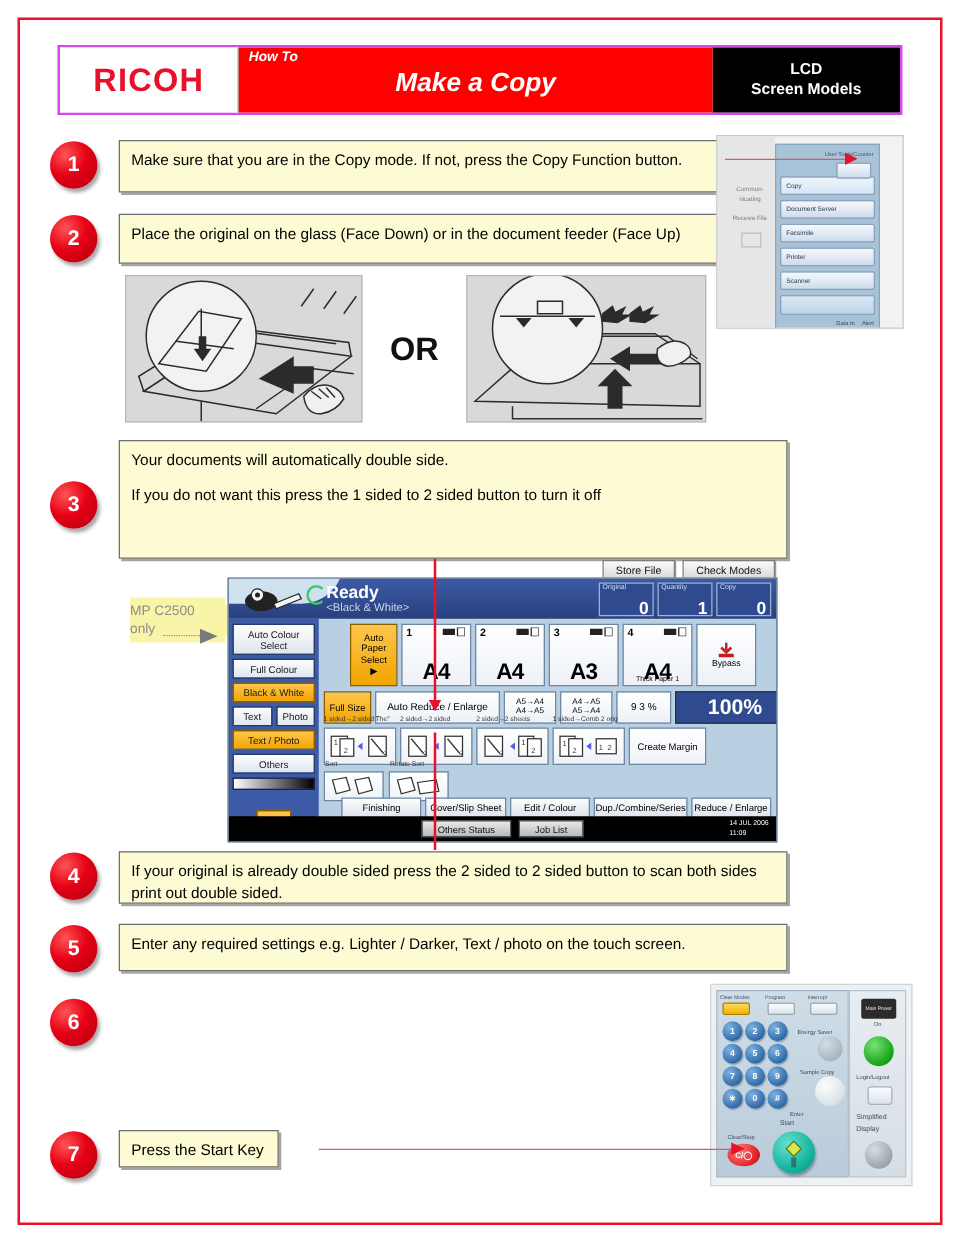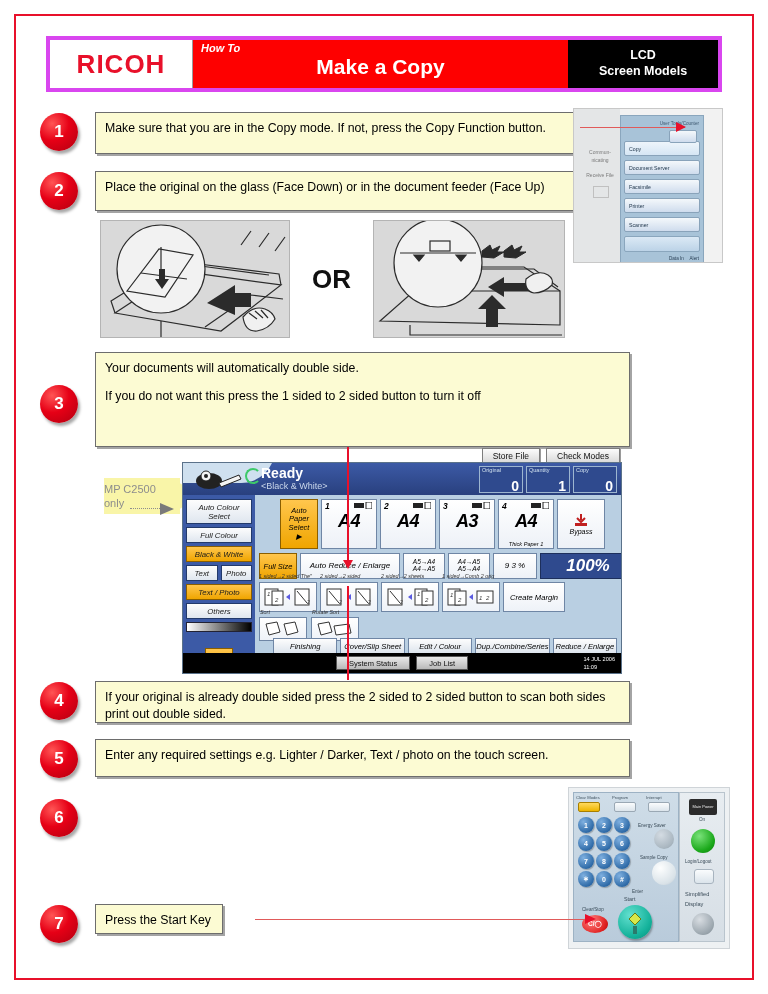--- a/index.html
+++ b/index.html
@@ -2,26 +2,26 @@
 <html><head>
 <meta charset="utf-8">
 <style>
   html,body{margin:0;padding:0;background:#ffffff;}
   body{width:768px;height:994px;font-family:"Liberation Sans",sans-serif;overflow:hidden;}
 
   #page{position:relative;width:768px;height:994px;background:#fff;box-sizing:border-box;}
   .page-border{position:absolute;left:14px;top:14px;width:740px;height:966px;border:2px solid #e8102a;box-sizing:border-box;}
 
   
-  .header{position:absolute;left:46px;top:36px;width:676px;height:56px;display:flex;border:4px solid #d946ef;box-sizing:border-box;background:#fff;}
+  .header{position:absolute;left:46px;top:36px;width:676px;height:56px;display:flex;border:2px solid #d946ef;box-sizing:border-box;background:#fff;}
   .hdr-logo{width:142px;background:#ffffff;display:flex;align-items:center;justify-content:center;border-right:1px solid #9a9a9a;}
   .hdr-logo span{color:#e8102a;font-weight:bold;font-size:26px;letter-spacing:1px;font-family:"Liberation Sans",sans-serif;}
   .hdr-red{flex:1;background:#fe0000;position:relative;display:flex;align-items:center;justify-content:center;}
   .hdr-howto{position:absolute;left:8px;top:2px;color:#fff;font-style:italic;font-weight:bold;font-size:11px;}
-  .hdr-title{color:#ffffff;font-weight:bold;font-size:21px;margin-top:6px;}
+  .hdr-title{color:#ffffff;font-weight:bold;font-size:21px;margin-top:6px;font-style:italic;}
   .hdr-black{width:150px;background:#000;color:#fff;display:flex;flex-direction:column;align-items:center;justify-content:center;font-weight:bold;font-size:12.5px;line-height:1.25;}
 
   
   .badge{position:absolute;width:38px;height:38px;border-radius:50%;
     background:radial-gradient(circle at 32% 28%, #ff5555 0%, #e60016 45%, #b00010 100%);
     color:#fff;font-weight:bold;font-size:17px;display:flex;align-items:center;justify-content:center;
     box-shadow:2px 3px 3px rgba(0,0,0,.35);z-index:6;}
 
   .note{position:absolute;background:#fcfbd3;border:1px solid #6d6d6d;box-sizing:border-box;
     box-shadow:2px 2px 0 rgba(90,90,90,.55);font-size:12.3px;color:#000;line-height:1.35;padding:7px 9px;}
@@ -53,38 +53,38 @@
   .lcd-head .swoosh{position:absolute;left:0;top:-14px;width:92px;height:34px;background:#cfe0ef;border-bottom-right-radius:40px;}
   .lcd-head .printer-ic{position:absolute;left:8px;top:4px;width:52px;height:24px;}
   .lcd-ready{position:absolute;left:78px;top:2px;color:#fff;font-size:14px;font-weight:bold;}
   .lcd-sub{position:absolute;left:78px;top:18px;color:#c9d6ea;font-size:9px;}
   .lcd-ring{position:absolute;left:62px;top:5px;width:12px;height:12px;border:2px solid #3ec96a;border-radius:50%;border-right-color:transparent;}
   .counters{position:absolute;right:4px;top:3px;display:flex;gap:3px;}
   .ctr{width:42px;height:25px;border:1px solid #9db6d0;background:#2f4a8e;position:relative;}
   .ctr .cl{position:absolute;left:2px;top:0px;font-size:5.5px;color:#cfe0ef;}
   .ctr .cv{position:absolute;right:3px;bottom:-1px;font-size:14px;color:#fff;font-weight:bold;line-height:1;}
 
-  .lcd-body{position:relative;height:180px;display:flex;font-style:italic;}
+  .lcd-body{position:relative;height:180px;display:flex;}
   .lcd-left{width:88px;padding:4px 3px 0 3px;box-sizing:border-box;background:#3c5aa6;}
   .lk{display:block;width:100%;box-sizing:border-box;font-size:7.8px;text-align:center;margin-bottom:3px;padding:2.5px 0;
     border:1px solid #233a6b;background:linear-gradient(#fdfdfd,#dfe6ef);color:#1a1a1a;}
   .lk.amber{background:linear-gradient(#ffc64d,#f0a500);border-color:#8a5e00;}
   .lk-row{display:flex;gap:3px;}
   .lk-row .lk{margin-bottom:3px;}
   .density{display:flex;align-items:center;gap:2px;margin-top:16px;}
   .dens-bar{height:8px;background:linear-gradient(90deg,#fff,#000);border:1px solid #223;margin-bottom:2px;}
   .arrowbtn{width:15px;height:13px;background:linear-gradient(#fdfdfd,#cfd8e4);border:1px solid #233a6b;font-size:7px;display:flex;align-items:center;justify-content:center;}
 
   .lcd-right{flex:1;padding:4px;box-sizing:border-box;}
   .trayrow{display:flex;gap:3px;margin-bottom:4px;}
   .aps{width:38px;background:linear-gradient(#ffc64d,#f0a500);border:1px solid #8a5e00;font-size:7.5px;
     display:flex;align-items:center;justify-content:center;text-align:center;line-height:1.15;padding:4px;box-sizing:border-box;margin-left:21px;}
   .tray{width:56px;height:50px;background:linear-gradient(#ffffff,#edf1f7);border:1px solid #6f86a5;position:relative;box-sizing:border-box;}
   .tray .tn{position:absolute;left:3px;top:1px;font-size:8.5px;font-weight:bold;}
-  .tray .tsz{position:absolute;left:0;right:0;top:11px;text-align:center;font-size:18px;font-weight:bold;letter-spacing:-.5px;}
+  .tray .tsz{position:absolute;left:0;right:0;top:27px;text-align:center;font-size:18px;font-weight:bold;letter-spacing:-.5px;}
   .tray .tnote{position:absolute;left:0;right:0;bottom:1px;text-align:center;font-size:5.6px;}
   .tray .ticon{position:absolute;right:4px;top:2px;width:18px;height:7px;}
   .bypass{width:48px;height:50px;background:linear-gradient(#ffffff,#edf1f7);border:1px solid #6f86a5;position:relative;
     display:flex;flex-direction:column;align-items:center;justify-content:center;box-sizing:border-box;}
   .bypass .bt{font-size:7px;margin-top:2px;}
 
   .zoomrow{display:flex;gap:3px;margin-bottom:3px;height:26px;}
   .fullsize{width:38px;background:linear-gradient(#ffc64d,#f0a500);border:1px solid #8a5e00;font-size:7.5px;
     display:flex;align-items:center;justify-content:center;box-sizing:border-box;}
   .zbtn{background:linear-gradient(#ffffff,#edf1f7);border:1px solid #6f86a5;font-size:8px;display:flex;align-items:center;justify-content:center;box-sizing:border-box;padding:0 4px;text-align:center;line-height:1.05;}
@@ -497,21 +497,21 @@
             <div class="tabb">Finishing</div>
             <div class="tabb">Cover/Slip Sheet</div>
             <div class="tabb">Edit / Colour</div>
             <div class="tabb">Dup./Combine/Series</div>
             <div class="tabb">Reduce / Enlarge</div>
           </div>
         </div>
       </div>
 
       <div class="lcd-foot">
-        <div class="footb">System Status</div>
+        <div class="footb">Others Status</div>
         <div class="footb">Job List</div>
         <div class="footdt">
           <div>14 JUL  2006</div>
           <div>11:09</div>
         </div>
       </div>
     </div>
   </div>
 
   <div class="redline" style="left:347px;top:447px;width:2px;height:115px;"></div>

